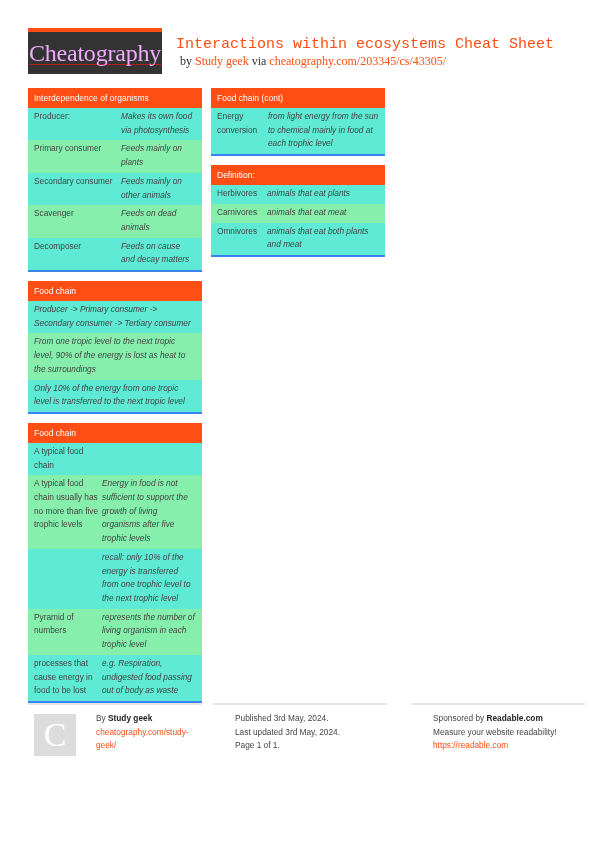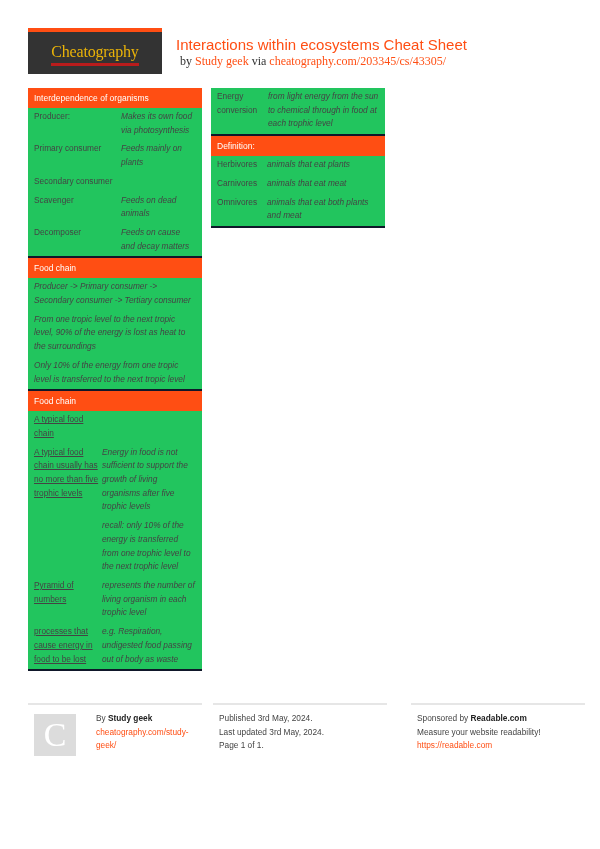--- a/index.html
+++ b/index.html
@@ -1,52 +1,52 @@
 <!DOCTYPE html>
 <html><head>
 <meta charset="utf-8">
 <style>
   html, body { margin:0; padding:0; background:#ffffff; }
   body { width:600px; height:849px; position:relative; overflow:hidden;
          font-family:"Liberation Sans", sans-serif; color:#333; }
   .logo { position:absolute; left:28px; top:28px; width:134px; height:46px;
           background:#333333; border-top:4px solid #ff4e13; box-sizing:border-box;
           display:flex; align-items:center; justify-content:center; }
-  .logo span { font-family:"Liberation Serif", serif; color:#eab308; font-size:16px;
-               border-bottom:3px solid #b91c1c; line-height:22px; letter-spacing:-0.2px; }
-  .title { position:absolute; left:176px; top:36px; font-family:Liberation Sans, sans-serif;
+  .logo span { font-family:"Liberation Serif", serif; color:#f0abfc; font-size:24px;
+               border-bottom:1px solid #b91c1c; line-height:22px; letter-spacing:-0.2px; }
+  .title { position:absolute; left:176px; top:36px; font-family:Liberation Mono, monospace;
            color:#ff4e13; font-size:15px; }
   .subtitle { position:absolute; left:180px; top:54px; font-family:"Liberation Serif", serif;
               font-size:12px; color:#333; }
   .subtitle .link { color:#ff4e13; }
   .col { position:absolute; top:88px; width:174px; }
   .col1 { left:28px; }
   .col2 { left:211px; }
-  .box { margin-bottom:0; border-bottom:2px solid #0f172a; }
+  .box { margin-bottom:9px; border-bottom:2px solid #3b82f6; }
   .box-h { background:#ff4e13; color:#fff; font-size:8.5px; padding:0 6px;
            height:20px; line-height:20px; }
   .row { display:flex; font-size:8.3px; line-height:13.7px; padding:2px 6px 3px 6px; color:#444; }
-  .row.odd { background:#22c55e; }
-  .row.even { background:#22c55e; }
+  .row.odd { background:#5eead4; }
+  .row.even { background:#86efac; }
   .row .k { flex:0 0 auto; }
   .row .v { flex:1 1 auto;font-style:italic; }
   .box.w1 .k { width:87px; } 
-  .box.w2 .k { width:68px;text-decoration:underline; }
+  .box.w2 .k { width:68px; }
   .box.w3 .k { width:51px; }
   .box.w4 .k { width:50px; }
   .row.full .v { width:100%; }
   .footer { position:absolute; top:703px; font-size:8.3px; line-height:13.7px; color:#444; }
   .fcol { position:absolute; top:0; width:174px; border-top:2px solid #e6e6e6; padding-top:7px; }
   .f1 { left:28px; } .f2 { left:213px; } .f3 { left:411px; }
   .avatar { position:absolute; left:6px; top:9px; width:42px; height:42px; background:#dcdcdc;
             color:#fff; font-family:"Liberation Serif", serif; font-size:34px; text-align:center; line-height:42px; }
   .f1 .txt { margin-left:68px; }
   .orange { color:#ff4e13; }
   .bold { font-weight:bold; color:#222; }
-  .f2 .txt, .f3 .txt { margin-left:6px; }
+  .f2 .txt, .f3 .txt { margin-left:22px; }
 </style>
 </head>
 <body>
 
 <div class="logo">
   <span>Cheatography</span>
 </div>
 <div class="title">Interactions within ecosystems Cheat Sheet</div>
 <div class="subtitle">
   <span>by</span>
@@ -61,20 +61,21 @@
     <div class="row odd">
         <div class="k">Producer:</div>
         <div class="v">Makes its own food via photosynthesis</div>
       </div>
     <div class="row even">
         <div class="k">Primary consumer</div>
         <div class="v">Feeds mainly on plants</div>
       </div>
     <div class="row odd">
         <div class="k">Secondary consumer</div>
+        <div class="v">Feeds mainly on other animals</div>
       </div>
     <div class="row even">
         <div class="k">Scavenger</div>
         <div class="v">Feeds on dead animals</div>
       </div>
     <div class="row odd">
         <div class="k">Decomposer</div>
         <div class="v">Feeds on cause and decay matters</div>
       </div>
   </div>
@@ -111,23 +112,24 @@
       </div>
     <div class="row odd">
         <div class="k">processes that cause energy in food to be lost</div>
         <div class="v">e.g. Respiration, undigested food passing out of body as waste</div>
       </div>
   </div>
 </div>
 
 <div class="col col2">
   <div class="box w3">
+    <div class="box-h">Food chain (cont)</div>
     <div class="row odd">
         <div class="k">Energy conversion</div>
-        <div class="v">from light energy from the sun to chemical through in food at each trophic level</div>
+        <div class="v">from light energy from the sun to chemical mainly in food at each trophic level</div>
       </div>
   </div>
 
   <div class="box w4">
     <div class="box-h">Definition:</div>
     <div class="row odd">
         <div class="k">Herbivores</div>
         <div class="v">animals that eat plants</div>
       </div>
     <div class="row even">

